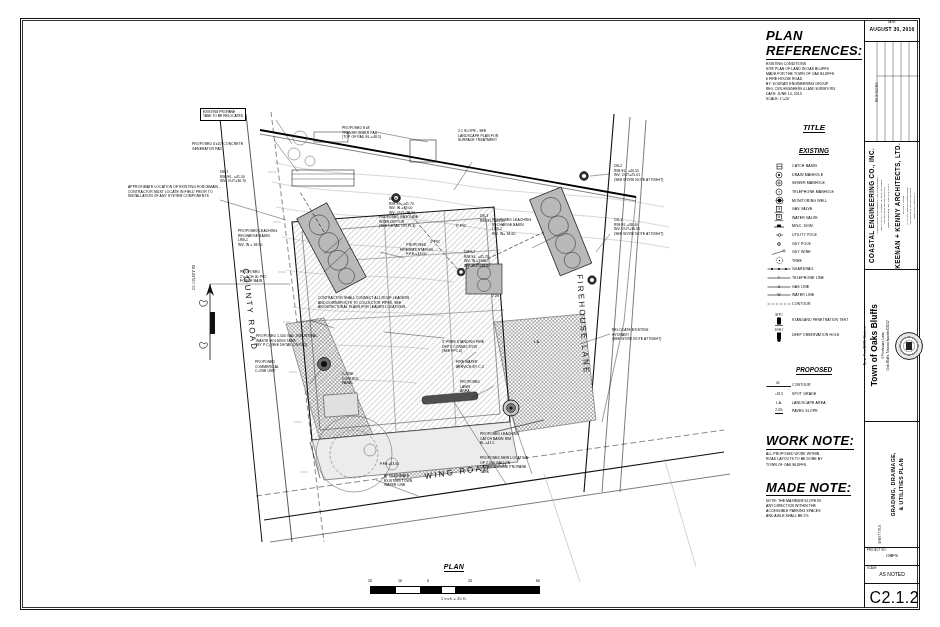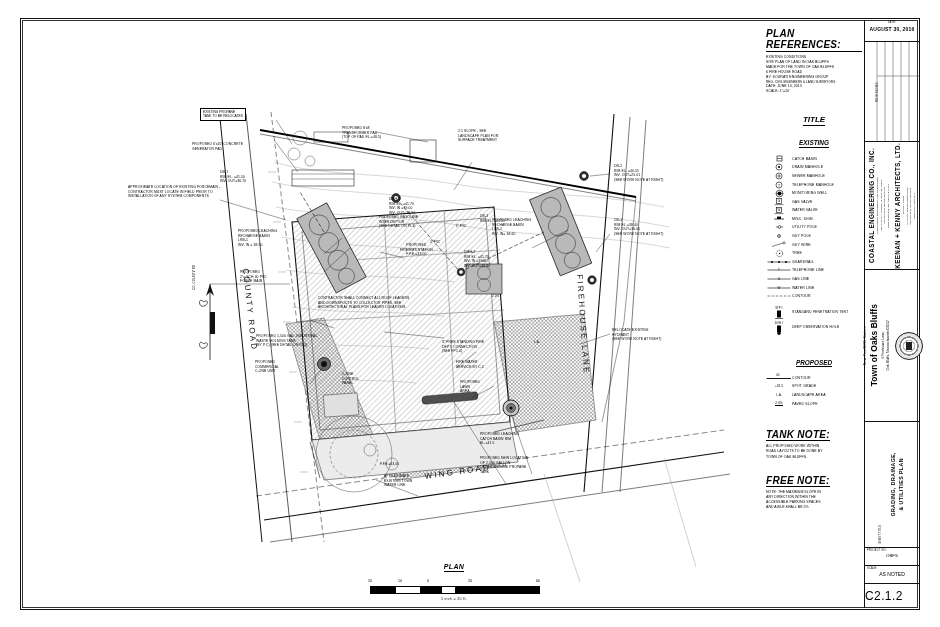--- a/index.html
+++ b/index.html
@@ -9,21 +9,21 @@
   
   .border-outer{position:absolute;left:20px;top:18px;width:900px;height:592px;border:1.6px solid #111;box-sizing:border-box;}
   .border-inner{position:absolute;left:22px;top:20px;width:896px;height:588px;border:0.6px solid #333;box-sizing:border-box;}
 
   
   .plan-area{position:absolute;left:24px;top:22px;width:740px;height:584px;overflow:hidden;}
   .plan-svg{position:absolute;left:0;top:0;}
 
   
   .notes-col{position:absolute;left:766px;top:22px;width:96px;height:586px;}
-  .note-head{font-size:10px;font-weight:bold;font-style:italic;letter-spacing:.3px;
+  .note-head{font-size:13px;font-weight:bold;font-style:italic;letter-spacing:.3px;
              border-bottom:1px solid #000;display:inline-block;padding-bottom:.5px;margin:0;}
   .note-body{font-size:3.5px;line-height:1.45;margin:2.5px 0 0 0;letter-spacing:.05px;}
   .note-body div{white-space:nowrap;}
   .note-blk{margin-bottom:7px;}
   .legend-title{text-align:center;font-size:8px;font-weight:bold;font-style:italic;
                 border-bottom:1px solid #000;display:inline-block;padding-bottom:.5px;}
   .legend-sub{text-align:center;font-size:6.4px;font-weight:bold;font-style:italic;
               border-bottom:1px solid #000;display:inline-block;padding-bottom:.5px;}
   .lg-center{text-align:center;}
   .lg-row{display:flex;align-items:center;height:8.6px;}
@@ -45,21 +45,21 @@
   .vert{writing-mode:vertical-rl;transform:rotate(180deg);white-space:nowrap;}
 
   .firm-name{font-size:6.3px;font-weight:bold;letter-spacing:.35px;}
   .firm-sub{font-size:2.4px;line-height:1.5;letter-spacing:.1px;text-align:center;}
 
   .proj-small{font-size:3.6px;letter-spacing:.2px;}
   .proj-big{font-size:8.4px;font-weight:bold;letter-spacing:.1px;}
   .proj-addr{font-size:3.4px;line-height:1.5;text-align:center;}
 
   .sheet-title{font-size:5.2px;font-weight:bold;letter-spacing:.45px;line-height:1.5;text-align:center;}
-  .sheetno{font-size:12px;text-align:left;letter-spacing:.4px;padding-top:5px;font-family:"Liberation Sans",sans-serif;}
+  .sheetno{font-size:16px;text-align:right;letter-spacing:.4px;padding-top:5px;font-family:"Liberation Sans",sans-serif;}
 
   .seal{width:26px;height:26px;border-radius:50%;border:1.2px solid #222;
         background:radial-gradient(circle at 50% 50%,#fff 0 26%,#bbb 27% 33%,#fff 34% 44%,#888 45% 52%,#e8e8e8 53% 72%,#666 73% 80%,#fff 81%);
         margin:0 auto;position:relative;}
   .seal:after{content:"";position:absolute;left:50%;top:50%;width:6px;height:8px;
         transform:translate(-50%,-50%);background:#222;}
 
   
   .pl{position:absolute;font-size:3.4px;line-height:1.35;letter-spacing:.1px;white-space:pre;}
   .boxlbl{position:absolute;font-size:3.3px;line-height:1.3;border:0.5px solid #000;background:#fff;padding:1px 2px;white-space:pre;}
@@ -628,30 +628,30 @@
         <div class="lg-row">
           <span class="lg-sym" style="font-size:3.2px;">
             <span style="border-bottom:0.8px solid #000;padding-bottom:.5px;">2.0%</span>
           </span>
           <span class="lg-lbl">PAVED SLOPE</span>
         </div>
       </div>
     </div>
 
     <div class="note-blk" style="margin-top:16px;">
-      <div class="note-head">TANK NOTE:</div>
+      <div class="note-head">WORK NOTE:</div>
       <div class="note-body">
         <div>ALL PROPOSED WORK WITHIN</div>
         <div>ROAD LAYOUTS TO BE DONE BY</div>
         <div>TOWN OF OAK BLUFFS.</div>
       </div>
     </div>
 
     <div class="note-blk" style="margin-top:10px;">
-      <div class="note-head">FREE NOTE:</div>
+      <div class="note-head">MADE NOTE:</div>
       <div class="note-body">
         <div>NOTE: THE MAXIMUM SLOPE IN</div>
         <div>ANY DIRECTION WITHIN THE</div>
         <div>ACCESSIBLE PARKING SPACES</div>
         <div>AND AISLE SHALL BE 2%</div>
       </div>
     </div>
   </div>
 
   <div class="tblock">

